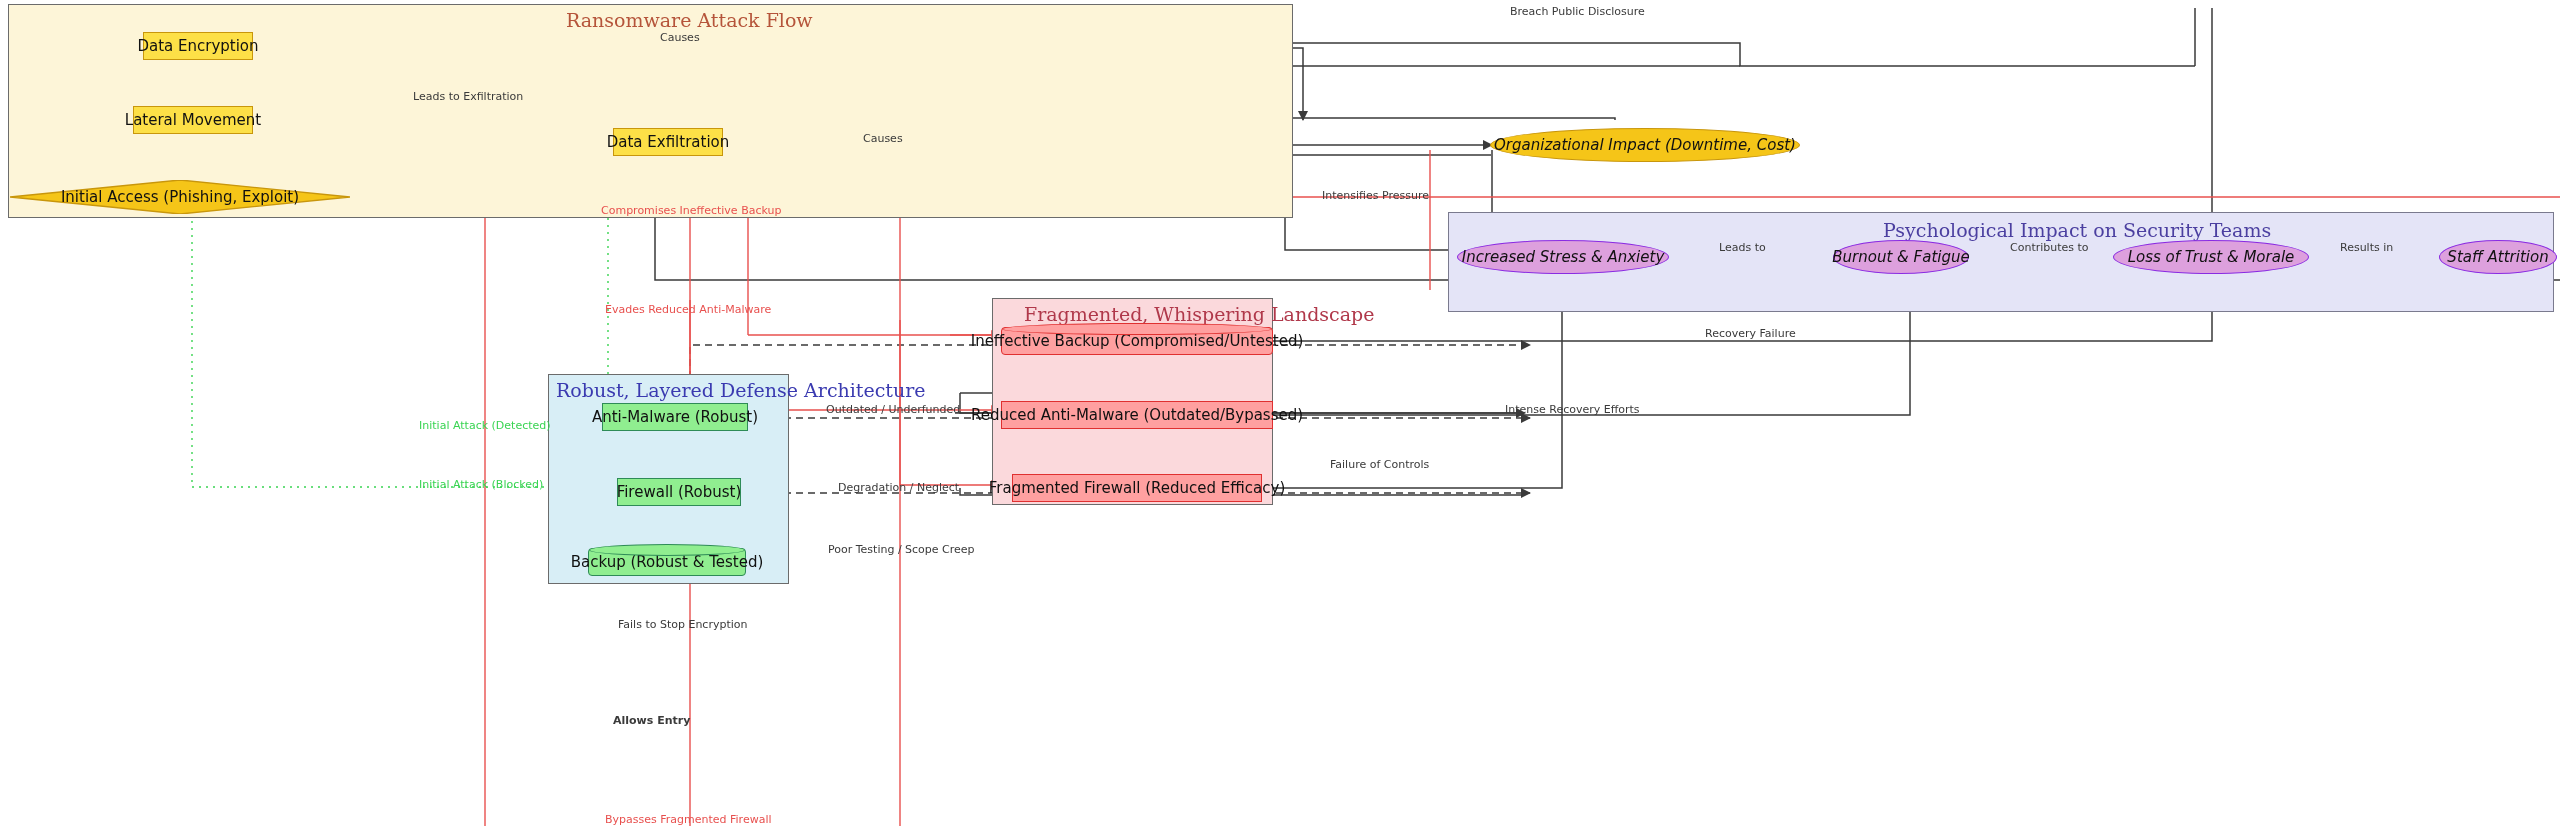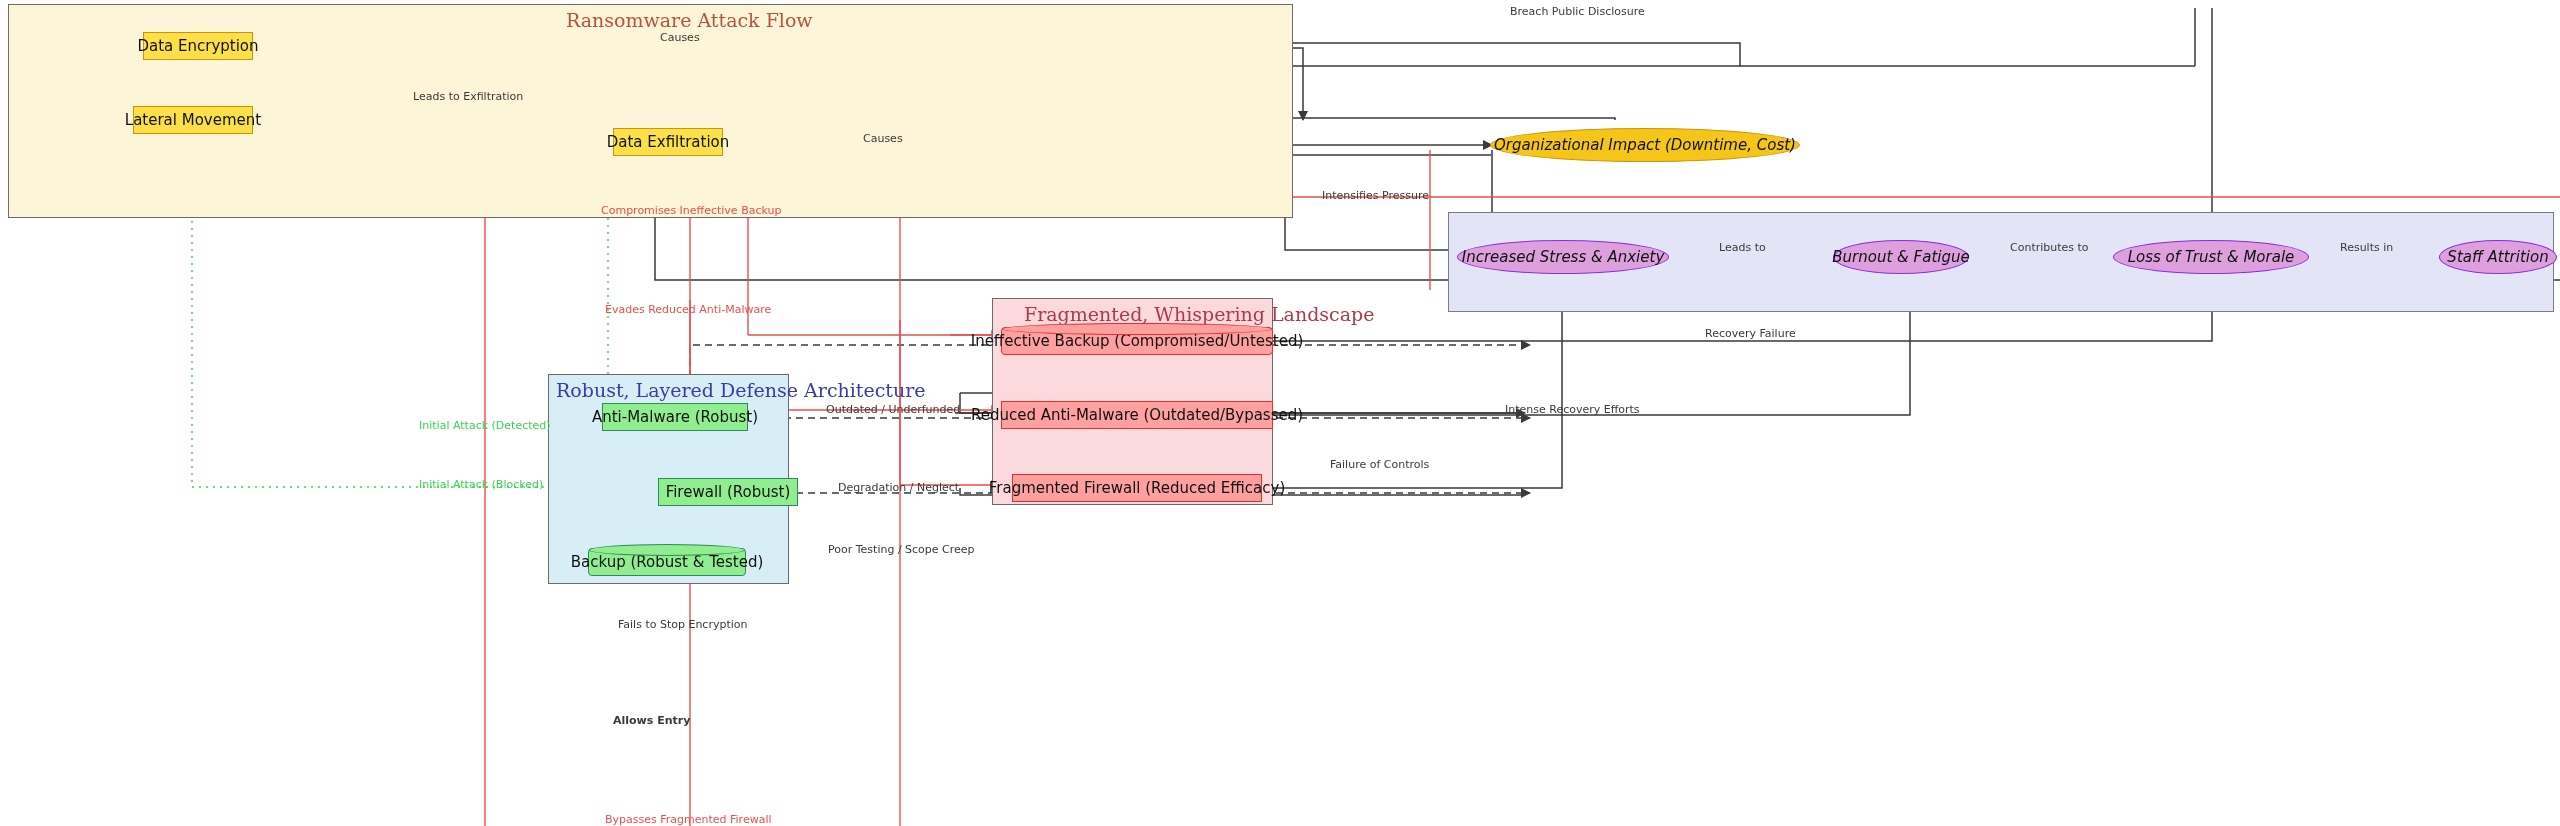--- a/index.html
+++ b/index.html
@@ -143,53 +143,61 @@
     <g stroke="#39d452" stroke-width="1.4" fill="none" stroke-dasharray="2 5">
       <path d="M360,200 L608,200 L608,395" marker-end="url(#ah-green)"></path>
       <path d="M192,200 L192,487 L660,487" marker-end="url(#ah-green)"></path>
     </g>
   </svg>
 
   <div class="cluster" id="cl-attack"></div>
   <div class="cluster-title" id="cl-attack-t">Ransomware Attack Flow</div>
 
   <div class="cluster" id="cl-psych"></div>
+  <div class="cluster-title" id="cl-psych-t">Psychological Impact on Security Teams</div>
 
   <div class="cluster" id="cl-frag"></div>
   <div class="cluster-title" id="cl-frag-t">Fragmented, Whispering Landscape</div>
 
   <div class="cluster" id="cl-robust"></div>
   <div class="cluster-title" id="cl-robust-t">Robust, Layered Defense Architecture</div>
 
   <div class="node box n-attack" style="left:143px;top:32px;width:110px;height:28px;">Data Encryption</div>
 
   <div class="node box n-attack" style="left:133px;top:106px;width:120px;height:28px;">Lateral Movement</div>
 
   <div class="node box n-attack" style="left:613px;top:128px;width:110px;height:28px;">Data Exfiltration</div>
 
+  <div style="position:absolute;left:10px;top:180px;width:340px;height:34px;">
+    <svg width="340" height="34" viewBox="0 0 340 34" style="position:absolute;left:0;top:0;">
+      <polygon points="0,17 170,0 340,17 170,34" fill="#f5c518" stroke="#c8960c" stroke-width="1.4"></polygon>
+    </svg>
+    <div style="position:absolute;left:0;top:0;width:340px;height:34px;display:flex;
+                align-items:center;justify-content:center;font-size:15px;color:#111;white-space:nowrap;">Initial Access (Phishing, Exploit)</div>
+  </div>
 
   <div class="node ellipse n-orange-ell" style="left:1490px;top:128px;width:310px;height:34px;">Organizational Impact (Downtime, Cost)</div>
 
   <div class="node ellipse n-purple-ell" style="left:1457px;top:240px;width:212px;height:34px;">Increased Stress &amp; Anxiety</div>
 
   <div class="node ellipse n-purple-ell" style="left:1833px;top:240px;width:136px;height:34px;">Burnout &amp; Fatigue</div>
 
   <div class="node ellipse n-purple-ell" style="left:2113px;top:240px;width:196px;height:34px;">Loss of Trust &amp; Morale</div>
 
   <div class="node ellipse n-purple-ell" style="left:2439px;top:240px;width:118px;height:34px;">Staff Attrition</div>
 
   <div class="node n-red" style="left:1001px;top:327px;width:272px;height:28px;border-radius:4px;">Ineffective Backup (Compromised/Untested)<div class="cyl-top" style="background:#ffa0a0;border:1.4px solid #e03030;"></div></div>
 
   <div class="node n-red" style="left:1001px;top:401px;width:272px;height:28px;">Reduced Anti-Malware (Outdated/Bypassed)</div>
 
   <div class="node n-red" style="left:1012px;top:474px;width:250px;height:28px;">Fragmented Firewall (Reduced Efficacy)</div>
 
   <div class="node n-green" style="left:602px;top:403px;width:146px;height:28px;">Anti-Malware (Robust)</div>
 
-  <div class="node n-green" style="left:617px;top:478px;width:140px;height:28px;margin-left:41px;">Firewall (Robust)</div>
+  <div class="node n-green" style="left:617px;top:478px;width:124px;height:28px;">Firewall (Robust)</div>
 
   <div class="node n-green" style="left:588px;top:548px;width:158px;height:28px;border-radius:4px;">Backup (Robust &amp; Tested)<div class="cyl-top" style="background:#90ee90;border:1.4px solid #2e8b57;"></div></div>
 
   <div class="elabel" style="left:660px;top:31px;">Causes</div>
 
   <div class="elabel" style="left:413px;top:90px;">Leads to Exfiltration</div>
 
   <div class="elabel" style="left:863px;top:132px;">Causes</div>
 
   <div class="elabel" style="left:1510px;top:5px;">Breach Public Disclosure</div>

